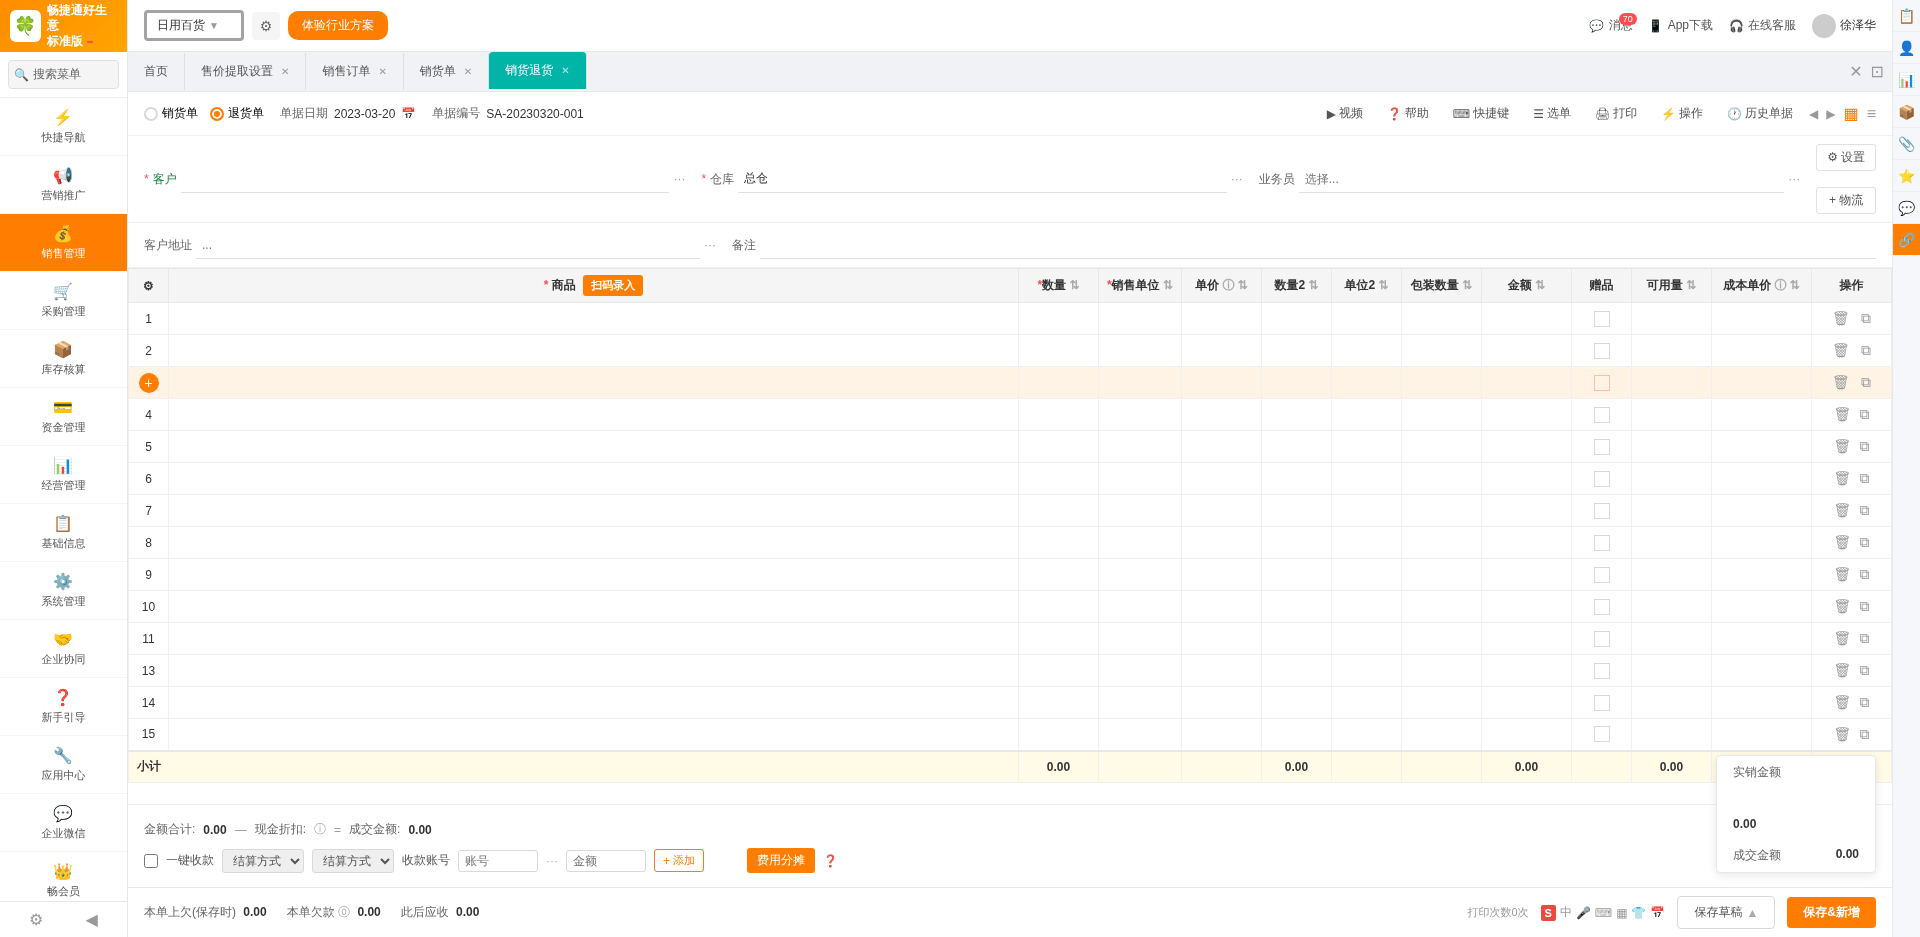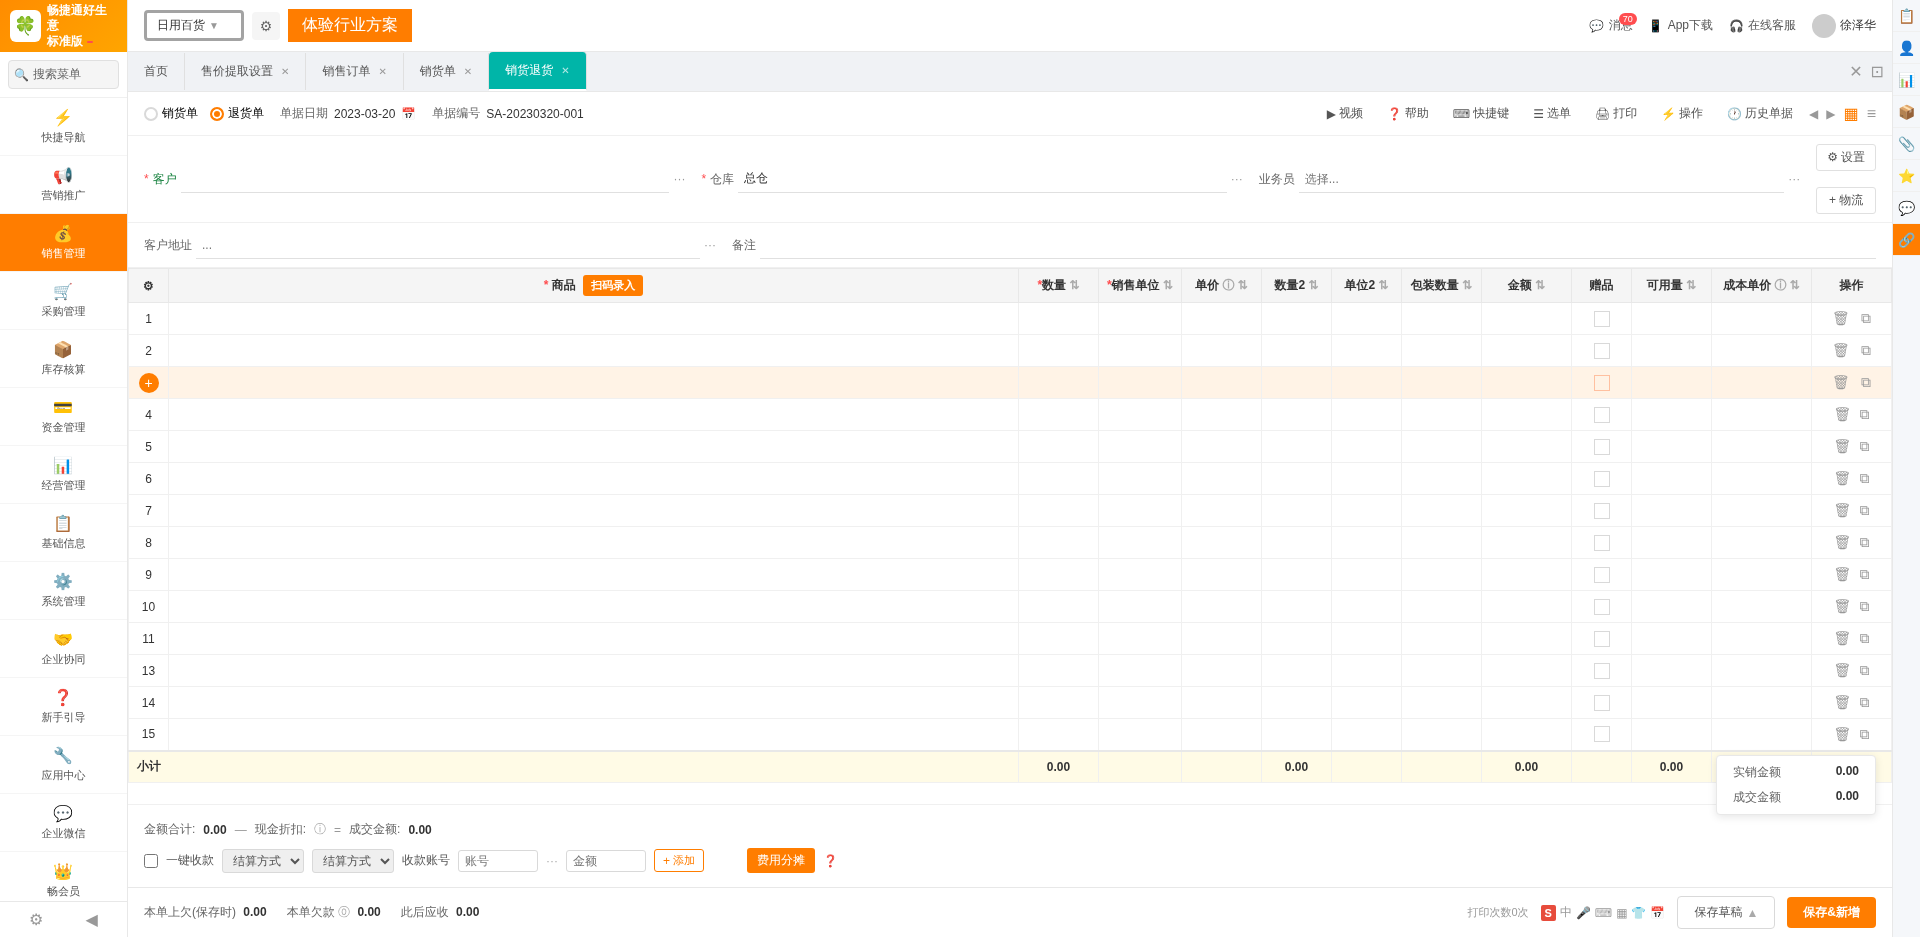--- a/index.html
+++ b/index.html
@@ -22,21 +22,21 @@
 
     
     .main { flex: 1; display: flex; flex-direction: column; overflow: hidden; }
 
     
     .topbar { height: 52px; background: #fff; display: flex; align-items: center; justify-between; padding: 0 16px; border-bottom: 1px solid #e8e8e8; flex-shrink: 0; }
     .topbar-left { display: flex; align-items: center; gap: 8px; flex: 1; }
     .topbar-select { display: flex; align-items: center; gap: 4px; padding: 4px 10px; border: 3px solid #a3a3a3; border-radius: 4px; cursor: pointer; color: #333; min-width: 100px; }
     .topbar-select-arrow { color: #999; font-size: 10px; }
     .topbar-gear { width: 28px; height: 28px; background: #f5f5f5; border-radius: 4px; display: flex; align-items: center; justify-content: center; cursor: pointer; color: #666; font-size: 14px; }
-    .topbar-trial-btn { background: #ff7d00; color: #fff; border: none; border-radius: 0; padding: 6px 14px; cursor: pointer; font-size: 16px; }
+    .topbar-trial-btn { background: #ff7d00; color: #fff; border: none; border-radius: 10px; padding: 6px 14px; cursor: pointer; font-size: 12px; }
     .topbar-right { display: flex; align-items: center; gap: 16px; }
     .topbar-icon-item { display: flex; align-items: center; gap: 4px; cursor: pointer; color: #555; position: relative; }
     .topbar-badge { position: absolute; top: -4px; right: -4px; background: #ff4d4f; color: #fff; font-size: 9px; border-radius: 8px; padding: 1px 4px; }
     .topbar-avatar { width: 24px; height: 24px; background: #ccc; border-radius: 50%; }
     .topbar-username { color: #333; }
 
     
     .tabs { display: flex; align-items: center; background: #f0f2f5; border-bottom: 1px solid #e8e8e8; flex-shrink: 0; }
     .tab { display: flex; align-items: center; gap: 4px; padding: 10px 16px; cursor: pointer; color: #555; border-right: 1px solid #e0e0e0; white-space: nowrap; }
     .tab.active { background: #fff; color: #ff7d00; border-bottom: 2px solid #fff; }
@@ -661,21 +661,21 @@
         <span style="color:#666;">金额合计:</span>
         <span style="color:#333;font-weight:bold;">0.00</span>
         <span style="color:#999;">—</span>
         <span style="color:#666;">现金折扣:</span>
         <span style="cursor:pointer;color:#aaa;">ⓘ</span>
         <span style="color:#999;">=</span>
         <span style="color:#666;">成交金额:</span>
         <span style="color:#333;font-weight:bold;">0.00</span>
 
         <div style="position:absolute;right:0;top:-60px;background:#fff;border:1px solid #e8e8e8;border-radius:4px;padding:8px 16px;min-width:160px;box-shadow:0 2px 8px rgba(0,0,0,0.1);">
-          <div style="display:flex;justify-content:space-between;gap:24px;margin-bottom:8px;">
+          <div style="display:flex;justify-content:space-between;gap:36px;margin-bottom:16px;flex-direction:column;">
             <span style="color:#666;">实销金额</span>
             <span style="color:#333;font-weight:bold;">0.00</span>
           </div>
           <div style="display:flex;justify-content:space-between;gap:20px;">
             <span style="color:#666;">成交金额</span>
             <span style="color:#333;font-weight:bold;">0.00</span>
           </div>
         </div>
       </div>
 

